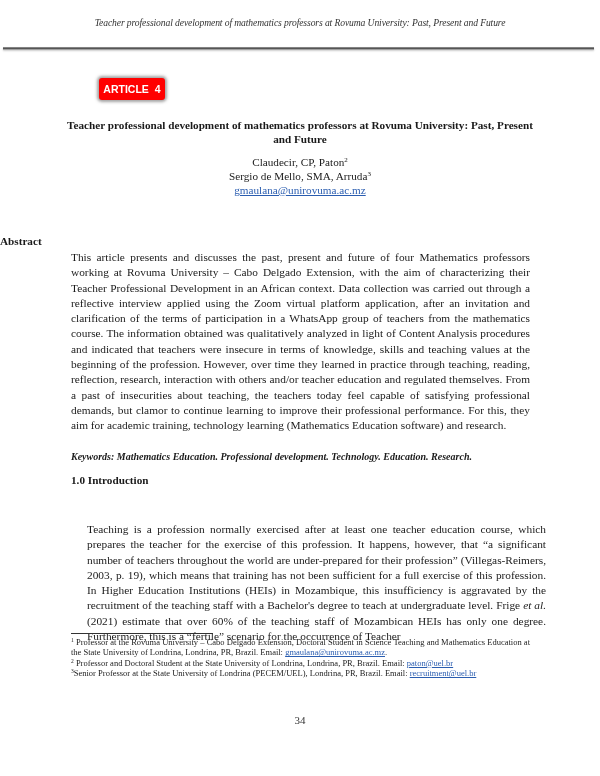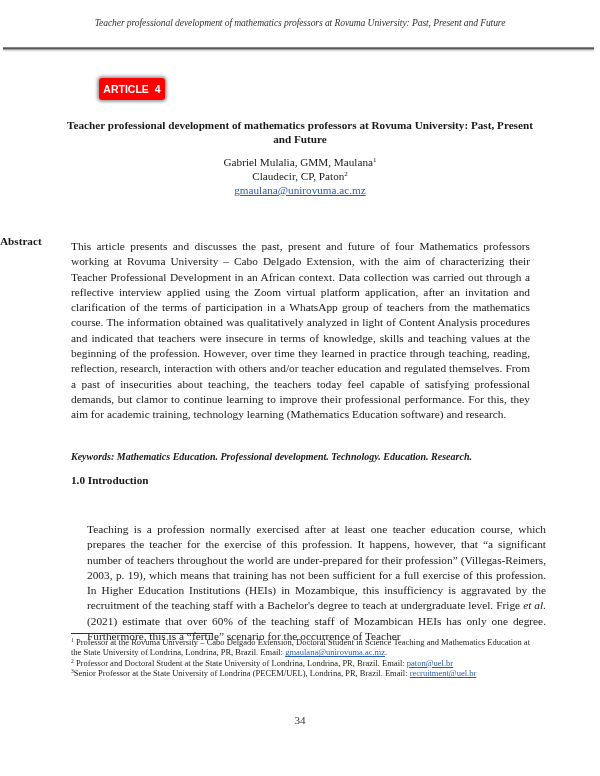--- a/index.html
+++ b/index.html
@@ -18,21 +18,21 @@
   .title { position:absolute; left:60px; right:60px; top:118px; text-align:center;
          font-weight:bold; font-size:11.2px; line-height:14px; }
   .authors { position:absolute; left:0; right:0; top:155px; text-align:center;
          font-size:11.2px; line-height:14px; }
   .authors sup { font-size:7px; vertical-align:4px; line-height:0; }
   .authors a, .fn a { color:#2a5db0; text-decoration:underline; }
   .abstract-heading { position:absolute; left:0; right:0; top:235px; text-align:left;
          font-weight:bold; font-size:11.2px; }
   .body-text { position:absolute; left:71px; width:459px; font-size:11.35px;
          line-height:15.3px; text-align:justify; }
-  .abstract-body { top:239px; }
+  .abstract-body { top:250px; }
   .keywords { position:absolute; left:71px; width:459px; top:449px; font-size:10px;
          line-height:15px; font-style:italic;font-weight:bold; }
   .keywords b { font-style:italic; }
   .intro-heading { position:absolute; left:71px; top:474px; font-weight:bold; font-size:11.2px; }
   .intro-body { top:522px;margin-left:16px; }
   .fn-rule { position:absolute; left:71px; top:633px; width:142px; height:1px; background:#333; }
   .fn-block { position:absolute; left:71px; width:459px; top:637px; font-size:8.5px;
          line-height:10.4px; text-align:justify; color:#222; }
   .fn sup { font-size:5.5px; vertical-align:3px; line-height:0; }
   .fn { margin:0; }
@@ -44,22 +44,22 @@
 <body>
 
 <div class="running-header">Teacher professional development of mathematics professors at Rovuma University: Past, Present and Future</div>
 <div class="header-rule-ext"></div>
 
 <div class="badge">ARTICLE 4</div>
 
 <div class="title">Teacher professional development of mathematics professors at Rovuma University: Past, Present and Future</div>
 
 <div class="authors">
-  <div><span>Gabriel Mulalia, GMM, Maulana</span><sup>1</sup></div>
   <div><span>Claudecir, CP, Paton</span><sup>2</sup></div>
+  <div><span>Sergio de Mello, SMA, Arruda</span><sup>3</sup></div>
   <div><a>gmaulana@unirovuma.ac.mz</a></div>
 </div>
 
 <div class="abstract-heading">Abstract</div>
 <p class="body-text abstract-body">This article presents and discusses the past, present and future of four Mathematics professors working at Rovuma University – Cabo Delgado Extension, with the aim of characterizing their Teacher Professional Development in an African context. Data collection was carried out through a reflective interview applied using the Zoom virtual platform application, after an invitation and clarification of the terms of participation in a WhatsApp group of teachers from the mathematics course. The information obtained was qualitatively analyzed in light of Content Analysis procedures and indicated that teachers were insecure in terms of knowledge, skills and teaching values at the beginning of the profession. However, over time they learned in practice through teaching, reading, reflection, research, interaction with others and/or teacher education and regulated themselves. From a past of insecurities about teaching, the teachers today feel capable of satisfying professional demands, but clamor to continue learning to improve their professional performance. For this, they aim for academic training, technology learning (Mathematics Education software) and research.</p>
 
 <div class="keywords"><b>Keywords:</b> <span>Mathematics Education. Professional development. Technology. Education. Research.</span></div>
 
 <div class="intro-heading">1.0 Introduction</div>
 <p class="body-text intro-body"><span>Teaching is a profession normally exercised after at least one teacher education course, which prepares the teacher for the exercise of this profession. It happens, however, that “a significant number of teachers throughout the world are under-prepared for their profession” (Villegas-Reimers, 2003, p. 19), which means that training has not been sufficient for a full exercise of this profession. In Higher Education Institutions (HEIs) in Mozambique, this insufficiency is aggravated by the recruitment of the teaching staff with a Bachelor's degree to teach at undergraduate level. Frige </span><i>et al.</i><span> (2021) estimate that over 60% of the teaching staff of Mozambican HEIs has only one degree. Furthermore, this is a “fertile” scenario for the occurrence of Teacher</span></p>

